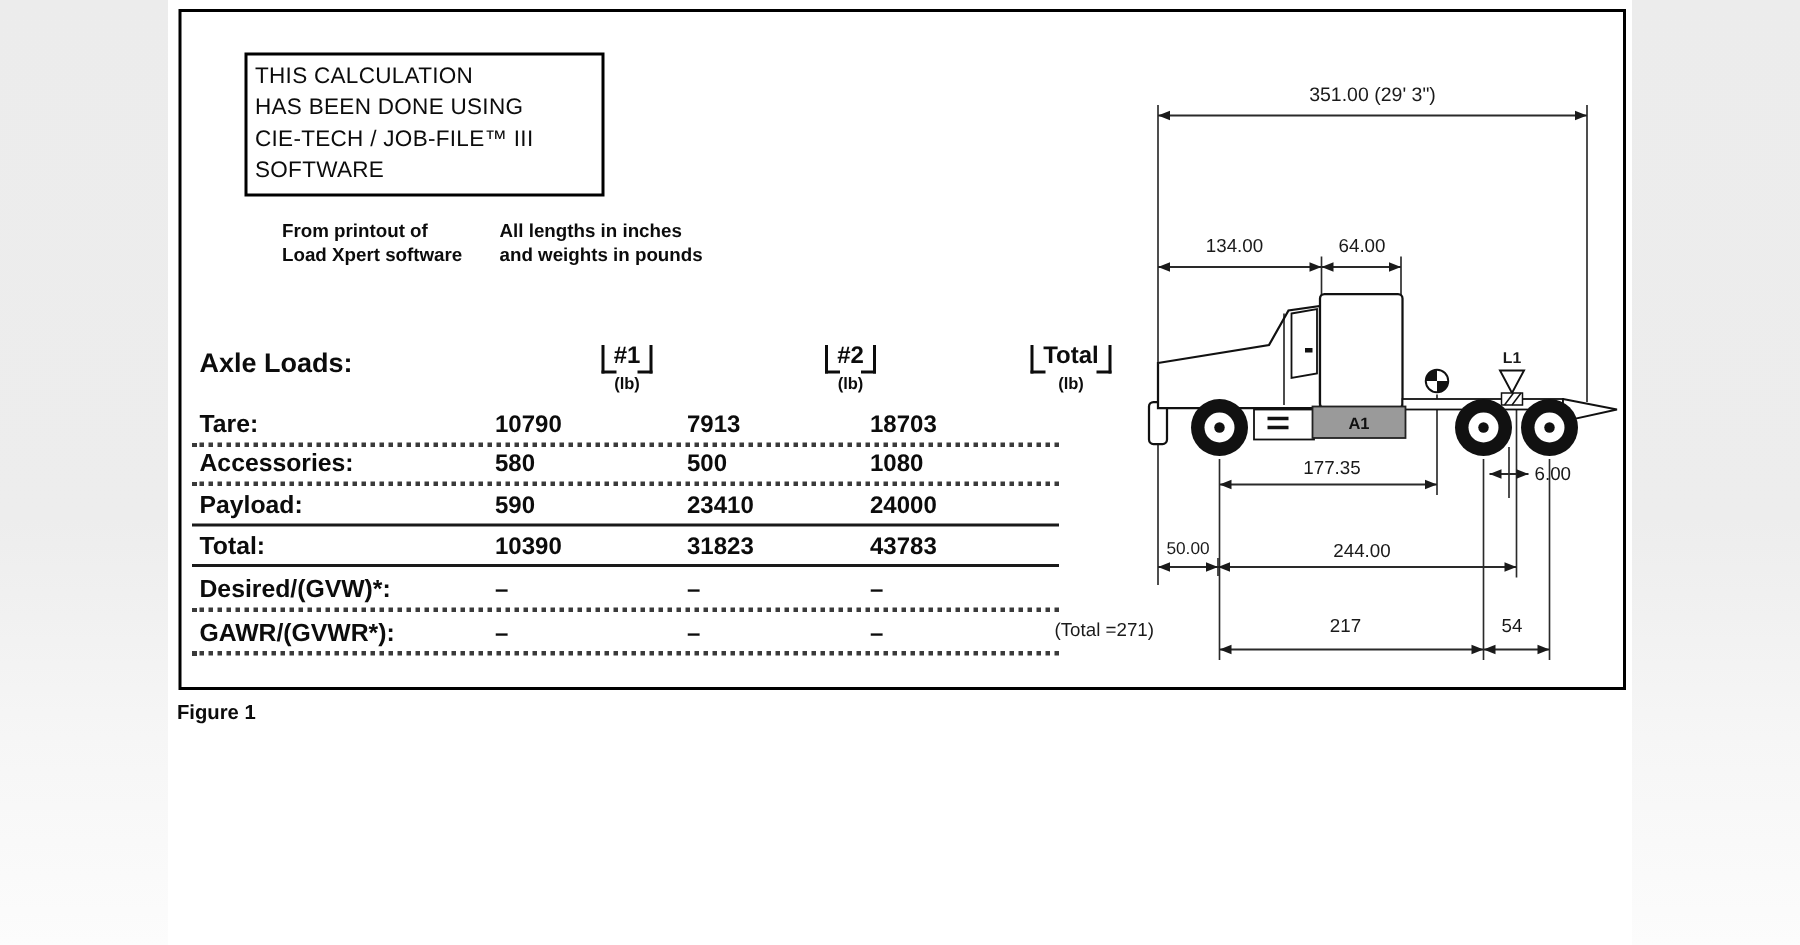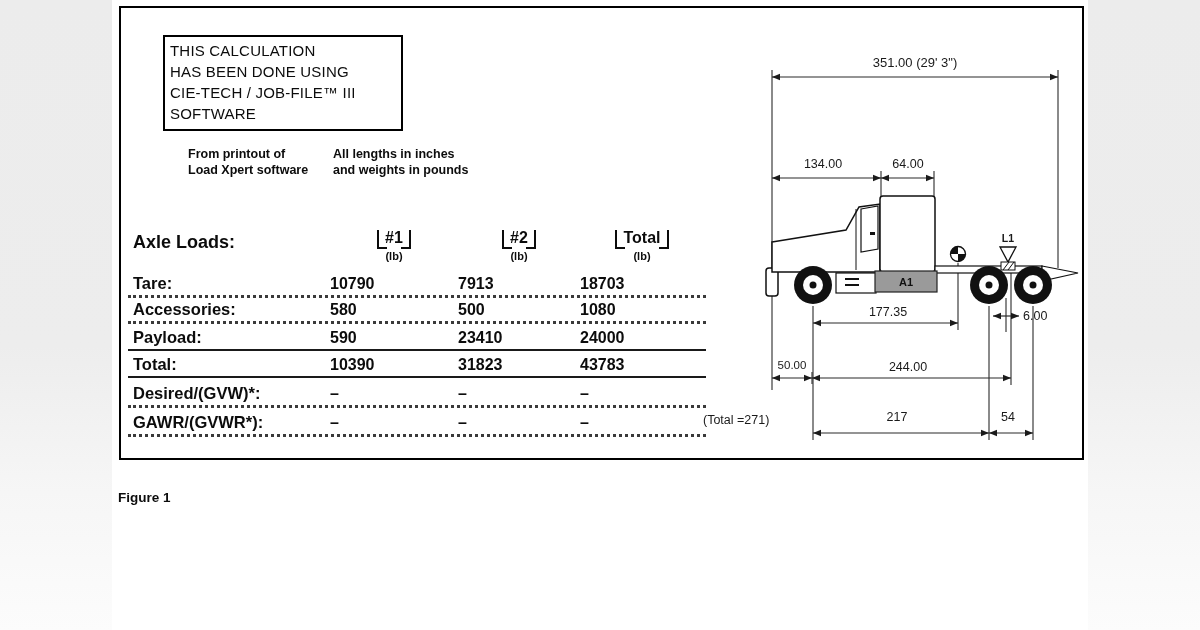--- a/index.html
+++ b/index.html
@@ -17,37 +17,37 @@
     border:2px solid #000; padding:3px 6px 5px 5px;
     font-weight:normal; font-size:15px; line-height:21px; color:#0c0c0c;
     letter-spacing:0.2px;
   }
   .subnote { position:absolute; font-weight:bold; font-size:12.5px; line-height:15.5px; color:#0c0c0c; }
   .subnote.src { left:166px; top:147px;margin-left:22px; }
   .subnote.units { left:333px; top:147px; }
 
   .axle-table { position:absolute; left:128px; top:229px; width:578px; color:#0c0c0c; }
   .t-grid { display:grid; grid-template-columns:202px 128px 122px 124px; align-items:end; }
-  .t-head { height:44px; }
+  .t-head { height:44px;gap:24px; }
   .t-title { font-weight:bold; font-size:18px; padding-left:5px; align-self:start; padding-top:3px; white-space:nowrap; }
   .col-head { text-align:center; align-self:start; }
   .br {
     position:relative; display:inline-block; font-weight:bold; font-size:16px;
     padding:0 8px 3px 8px; line-height:17px;
   }
   .br::before { content:""; position:absolute; left:0; top:1px; bottom:0; width:8px; border-left:2px solid #0c0c0c; border-bottom:2px solid #0c0c0c; }
   .br::after  { content:""; position:absolute; right:0; top:1px; bottom:0; width:8px; border-right:2px solid #0c0c0c; border-bottom:2px solid #0c0c0c; }
   .unit { font-weight:bold; font-size:11px; margin-top:1px; }
   .t-row { padding-bottom:2px; }
   .t-row .lbl { font-weight:bold; font-size:16.5px; padding-left:5px; white-space:nowrap; }
   .t-row .val { font-weight:bold; font-size:16px; text-align:left; }
   .r-dotted { border-bottom:3px dotted #3a3a3a; }
   .r-solid  { border-bottom:2px solid #1a1a1a; }
 
-  .fig-caption { position:absolute; left:118px; top:490px; font-weight:bold; font-size:13.5px; color:#0c0c0c; }
+  .fig-caption { position:absolute; left:118px; top:467px; font-weight:bold; font-size:13.5px; color:#0c0c0c; }
 
   svg.diagram { position:absolute; left:0; top:0; width:1200px; height:630px; }
   svg text { font-family:"Liberation Sans", sans-serif; fill:#1a1a1a; }
   .dim-txt { font-size:12.5px; }
   .dim-txt-sm { font-size:11.5px; }
   .lbl-bold { font-size:10.5px; font-weight:bold; }
   .a1-txt { font-size:11px; font-weight:bold; fill:#111; }
 </style>
 </head>
 <body>

